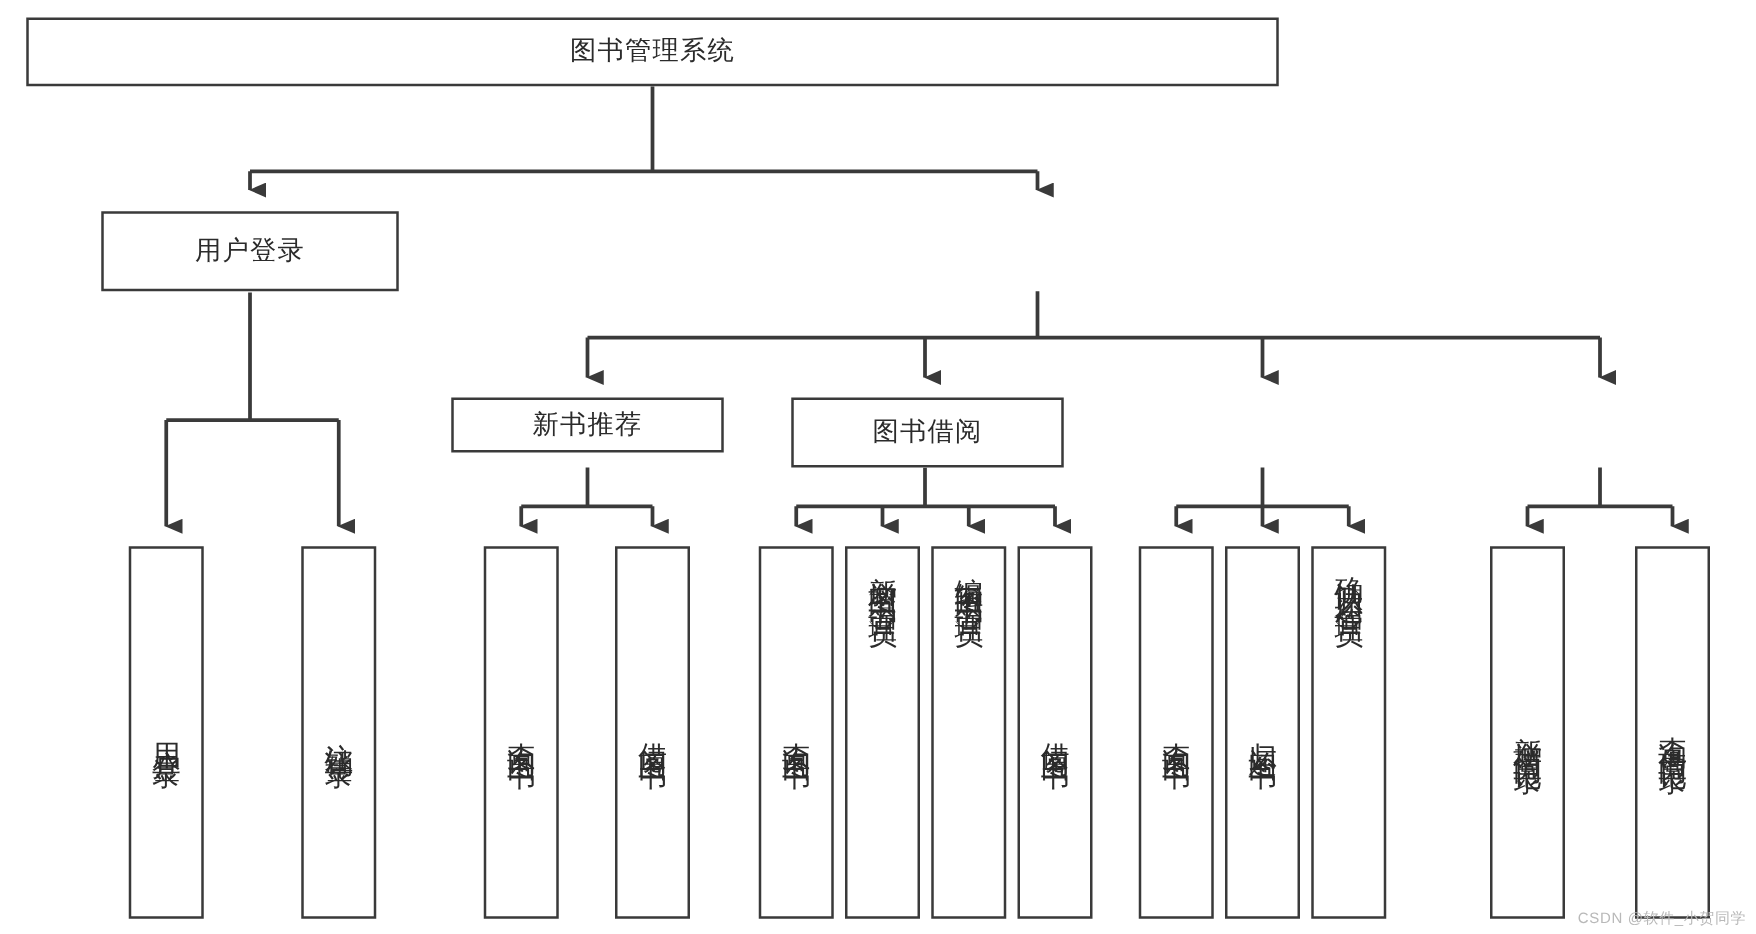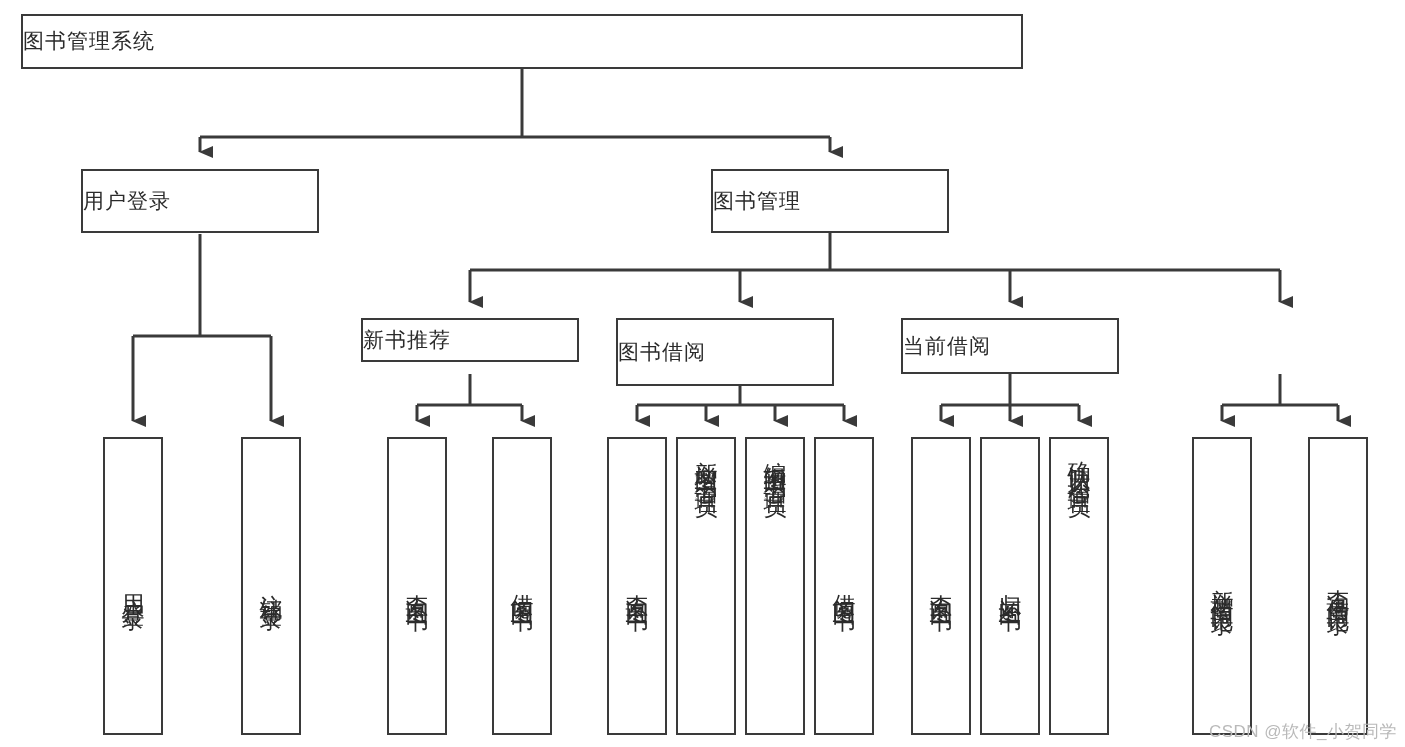--- a/index.html
+++ b/index.html
@@ -25,20 +25,21 @@
     height: 747px;
     pointer-events: none;
   }
   .node {
     position: absolute;
     box-sizing: border-box;
     border: 2.5px solid #3a3a3a;
     background: #ffffff;
     display: flex;
     align-items: center;
+    justify-content: center;
     color: #2b2b2b;
   }
   .node .label {
     font-size: 21px;
     line-height: 1.25;
     letter-spacing: 1px;
     white-space: nowrap;
   }
   
   .node.horiz .label {
@@ -58,21 +59,21 @@
     text-orientation: upright;
     font-size: 23px;
     letter-spacing: 5px;
     line-height: 1;
     white-space: nowrap;
   }
   #watermark {
     position: absolute;
     right: 8px;
     bottom: 4px;
-    font-size: 17px;
+    font-size: 12px;
     color: #b9b9b9;
     letter-spacing: 0.5px;
     white-space: nowrap;
   }
 </style>
 </head>
 <body>
 
 <div id="canvas">
 
@@ -128,35 +129,29 @@
   </svg>
 
   <div class="node horiz" style="left:21px; top:14px; width:1002px; height:55px;">
     <span class="label">图书管理系统</span>
   </div>
 
   <div class="node horiz" style="left:81px; top:169px; width:238px; height:64px;">
     <span class="label">用户登录</span>
   </div>
 
-  <div class="node horiz" style="left:711px; top:169px; width:238px; height:64px;">
-    <span class="label">图书管理</span>
-  </div>
 
   <div class="node horiz" style="left:361px; top:318px; width:218px; height:44px;">
     <span class="label">新书推荐</span>
   </div>
 
-  <div class="node horiz" style="left:616px; top:318px; width:218px; height:68px;">
+  <div class="node horiz" style="left:633px; top:318px; width:218px; height:56px;">
     <span class="label">图书借阅</span>
   </div>
 
-  <div class="node horiz" style="left:901px; top:318px; width:218px; height:56px;">
-    <span class="label">当前借阅</span>
-  </div>
 
 
   <div class="node vert" style="left:103px; top:437px; width:60px; height:298px;">
     <span class="label">用户登录</span>
   </div>
 
   <div class="node vert" style="left:241px; top:437px; width:60px; height:298px;">
     <span class="label">注销登录</span>
   </div>
 

